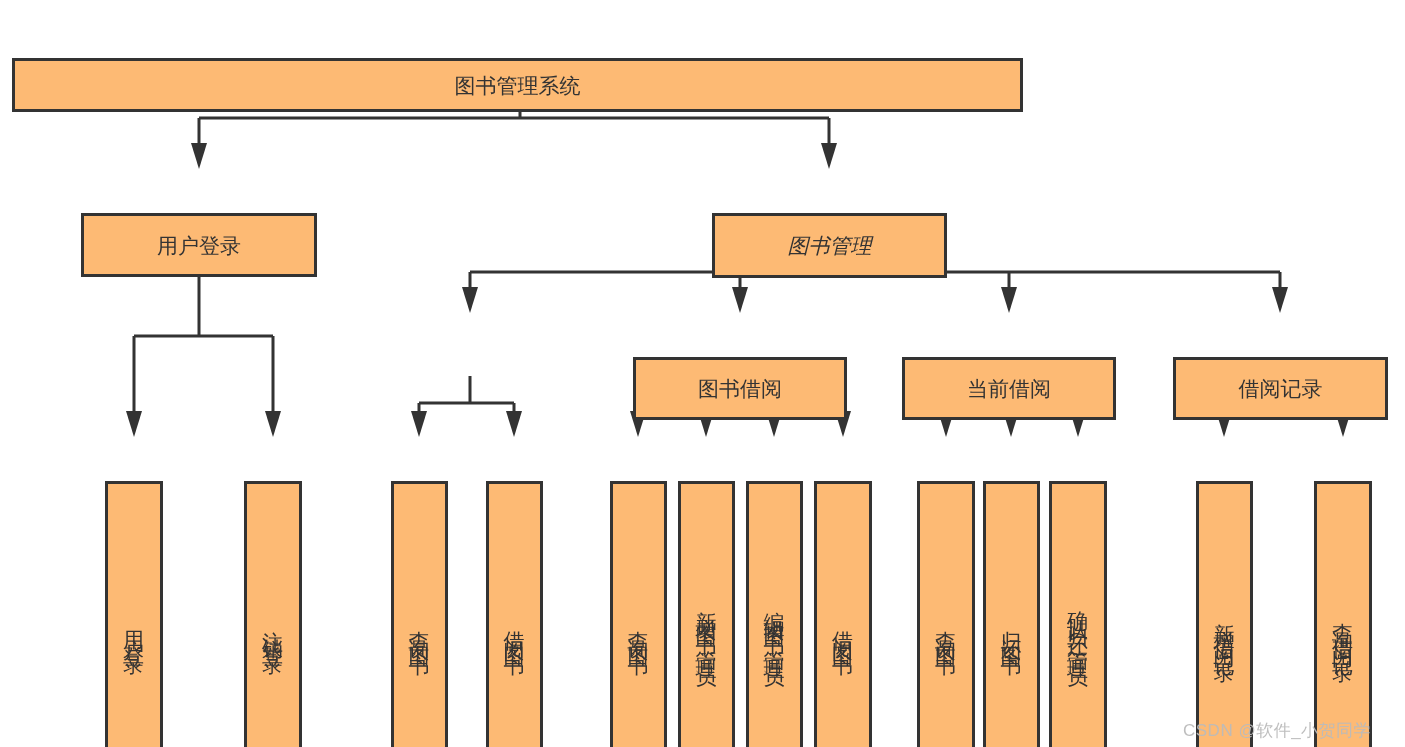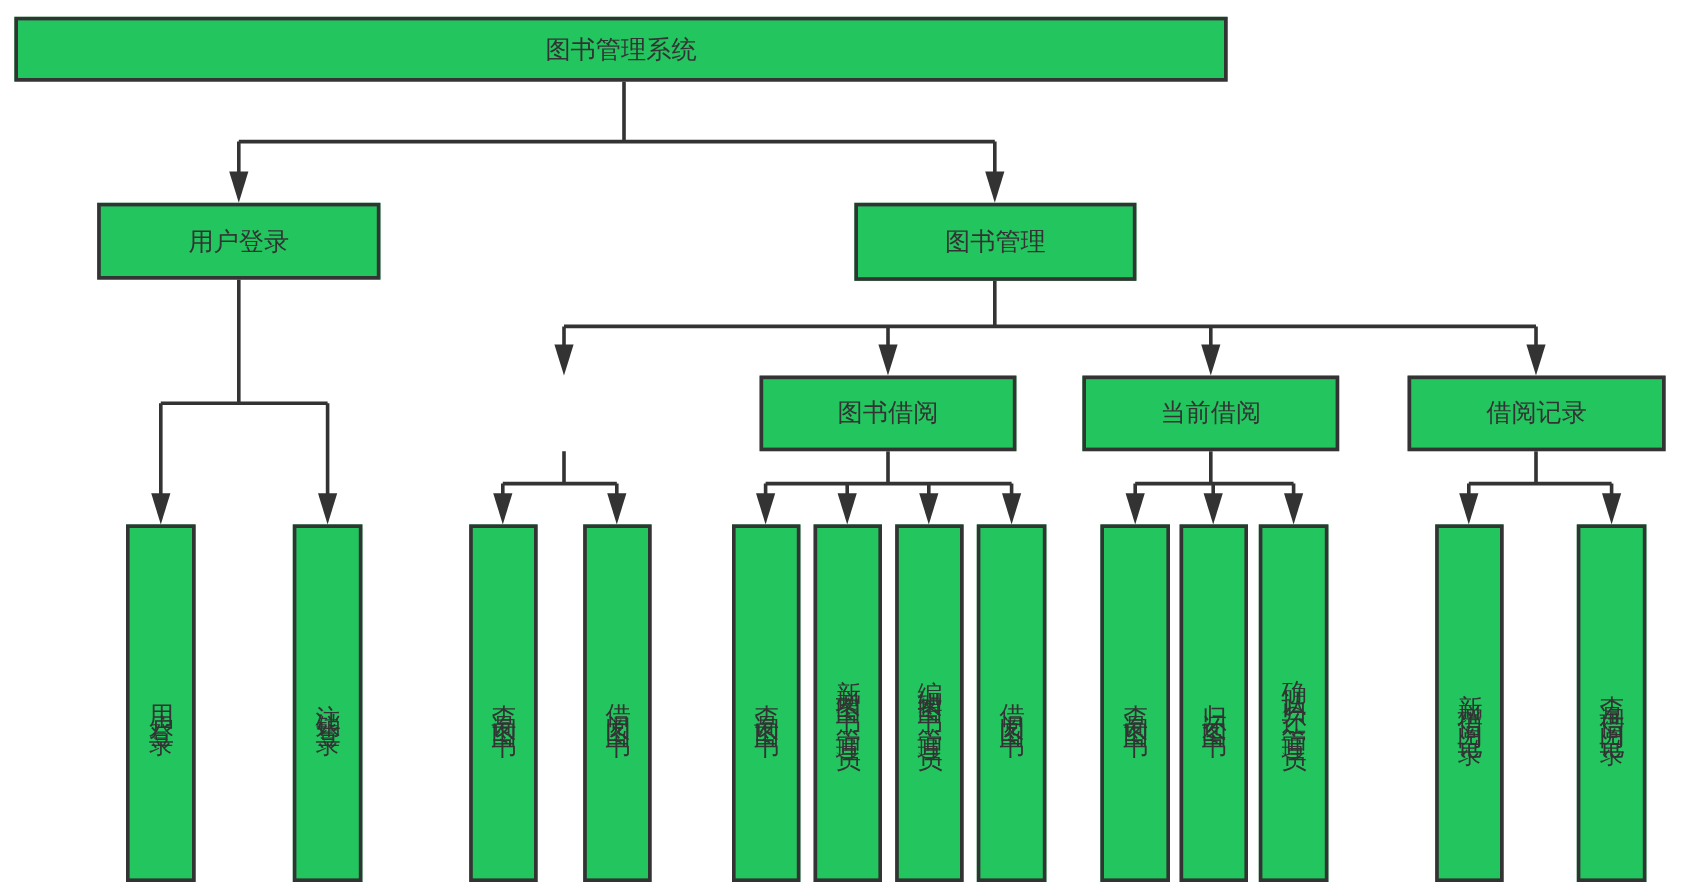--- a/index.html
+++ b/index.html
@@ -19,30 +19,31 @@
     position: absolute;
     left: 0;
     top: 0;
     width: 1405px;
     height: 747px;
     pointer-events: none;
   }
   .box {
     position: absolute;
     box-sizing: border-box;
-    background: #22c55e;
+    background: #fdba74;
     border: 3px solid #333333;
     color: #333333;
     display: flex;
     align-items: center;
     justify-content: center;
     font-size: 21px;
     line-height: 1;
     text-align: left;
     white-space: nowrap;
+    margin-top: 44px;
   }
   .box.vertical {
     writing-mode: vertical-lr;
     text-orientation: mixed;
     letter-spacing: 8px;
     white-space: normal;
   }
   #watermark {
     position: absolute;
     left: 1183px;
@@ -94,21 +95,21 @@
       <polygon points="1003,411 1019,411 1011,437"></polygon>
       <polygon points="1070,411 1086,411 1078,437"></polygon>
       <polygon points="1216,411 1232,411 1224,437"></polygon>
       <polygon points="1335,411 1351,411 1343,437"></polygon>
     </g>
   </svg>
 
   <div class="box" style="left:12px; top:14px; width:1011px; height:54px;">图书管理系统</div>
 
   <div class="box" style="left:81px; top:169px; width:236px; height:64px;">用户登录</div>
-  <div class="box" style="left:712px; top:169px; width:235px; height:65px;">图书管理</div>
+  <div class="box" style="left:712px; top:169px; width:235px; height:65px;font-style:italic;">图书管理</div>
 
   <div class="box" style="left:902px; top:313px; width:214px; height:63px;">当前借阅</div>
   <div class="box" style="left:633px; top:313px; width:214px; height:63px;">图书借阅</div>
   <div class="box" style="left:1173px; top:313px; width:215px; height:63px;">借阅记录</div>
 
   <div class="box vertical" style="left:105px; top:437px; width:58px; height:298px;">用户登录</div>
   <div class="box vertical" style="left:244px; top:437px; width:58px; height:298px;">注销登录</div>
 
   <div class="box vertical" style="left:391px; top:437px; width:57px; height:298px;">查询图书</div>
   <div class="box vertical" style="left:486px; top:437px; width:57px; height:298px;">借阅图书</div>
@@ -118,14 +119,15 @@
   <div class="box vertical" style="left:746px; top:437px; width:57px; height:298px;">编辑图书（管理员）</div>
   <div class="box vertical" style="left:814px; top:437px; width:58px; height:298px;">借阅图书</div>
 
   <div class="box vertical" style="left:917px; top:437px; width:58px; height:298px;">查询图书</div>
   <div class="box vertical" style="left:983px; top:437px; width:57px; height:298px;">归还图书</div>
   <div class="box vertical" style="left:1049px; top:437px; width:58px; height:298px;">确认归还（管理员）</div>
 
   <div class="box vertical" style="left:1196px; top:437px; width:57px; height:298px;">新增借阅记录</div>
   <div class="box vertical" style="left:1314px; top:437px; width:58px; height:298px;">查询借阅记录</div>
 
+  <div id="watermark">CSDN @软件_小贺同学</div>
 
 </div>
 
 </body></html>

